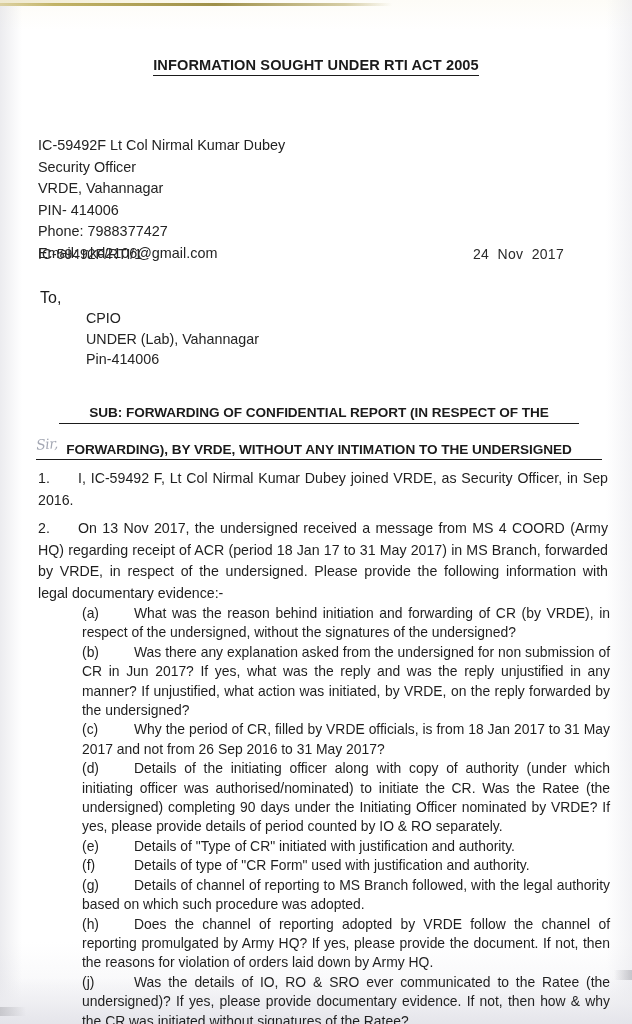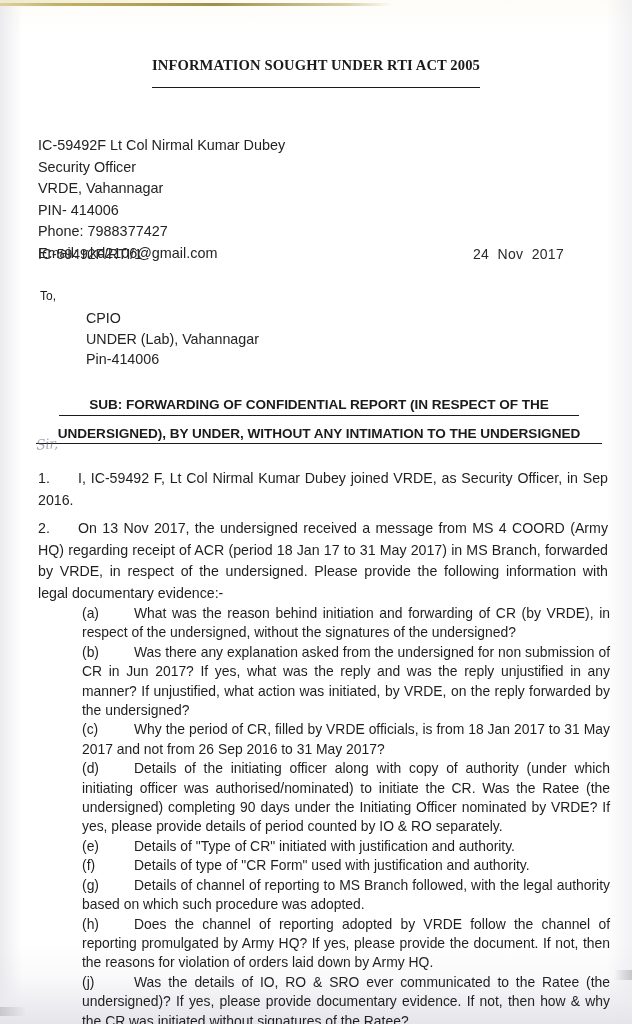--- a/index.html
+++ b/index.html
@@ -92,22 +92,21 @@
     top: 57px;
     left: 0;
     right: 0;
     text-align: center;
     font-size: 14.6px;
     font-weight: bold;
     letter-spacing: .1px;
   }
   .doc-title span {
     border-bottom: 1.6px solid #1b1b1b;
-    padding-bottom: 14px;
-    font-family: Liberation Serif, serif;
+    padding-bottom: 2px;
   }
 
   .sender {
     position: absolute;
     top: 111px;
     left: 38px;
     font-size: 14.4px;
     line-height: 21.5px;
     color: #232323;
     margin-top: 24px;
@@ -127,21 +126,21 @@
   .refline .date {
     letter-spacing: .3px;
     white-space: pre;
     margin-right: 20px;
   }
 
   .to-label {
     position: absolute;
     top: 289px;
     left: 40px;
-    font-size: 12px;
+    font-size: 16px;
   }
   .to-block {
     position: absolute;
     top: 308px;
     left: 86px;
     font-size: 14.3px;
     line-height: 20.5px;
     color: #242424;
   }
 
@@ -154,21 +153,21 @@
     font-weight: bold;
     line-height: 19px;
     text-align: center;
     letter-spacing: -.05px;
   }
   .subject .sline {
     display: block;
     border-bottom: 1.5px solid #1b1b1b;
     padding-bottom: .5px;
   }
-  .subject .sline.l1 { width: 520px; margin: 8px auto; }
+  .subject .sline.l1 { width: 520px; margin: 16px auto; }
   .subject .sline.l2 { width: 566px; margin: 1.5px auto 0; }
 
   .salutation {
     position: absolute;
     top: 436px;
     left: 36px;
     font-family: "DejaVu Serif", serif;
     font-size: 14px;
     font-style: italic;
     color: #5b6277;
@@ -244,21 +243,21 @@
 
   <div class="to-label">To,</div>
   <div class="to-block">
     <div>CPIO</div>
     <div>UNDER (Lab), Vahannagar</div>
     <div>Pin-414006</div>
   </div>
 
   <div class="subject">
     <span class="sline l1">SUB: FORWARDING OF CONFIDENTIAL REPORT (IN RESPECT OF THE</span>
-    <span class="sline l2">UNDERSIGNED), BY UNDER, WITHOUT ANY INTIMATION TO THE UNDERSIGNED</span>
+    <span class="sline l2">FORWARDING), BY VRDE, WITHOUT ANY INTIMATION TO THE UNDERSIGNED</span>
   </div>
 
   <div class="salutation">Sir,</div>
 
   <div class="para" id="para1">
     <span class="num">1.</span><span>I, IC-59492 F, Lt Col Nirmal Kumar Dubey joined VRDE, as Security Officer, in Sep 2016.</span>
   </div>
 
   <div class="para" id="para2">
     <span class="num">2.</span><span>On 13 Nov 2017, the undersigned received a message from MS 4 COORD (Army HQ) regarding receipt of ACR (period 18 Jan 17 to 31 May 2017) in MS Branch, forwarded by VRDE, in respect of the undersigned. Please provide the following information with legal documentary evidence:-</span>

